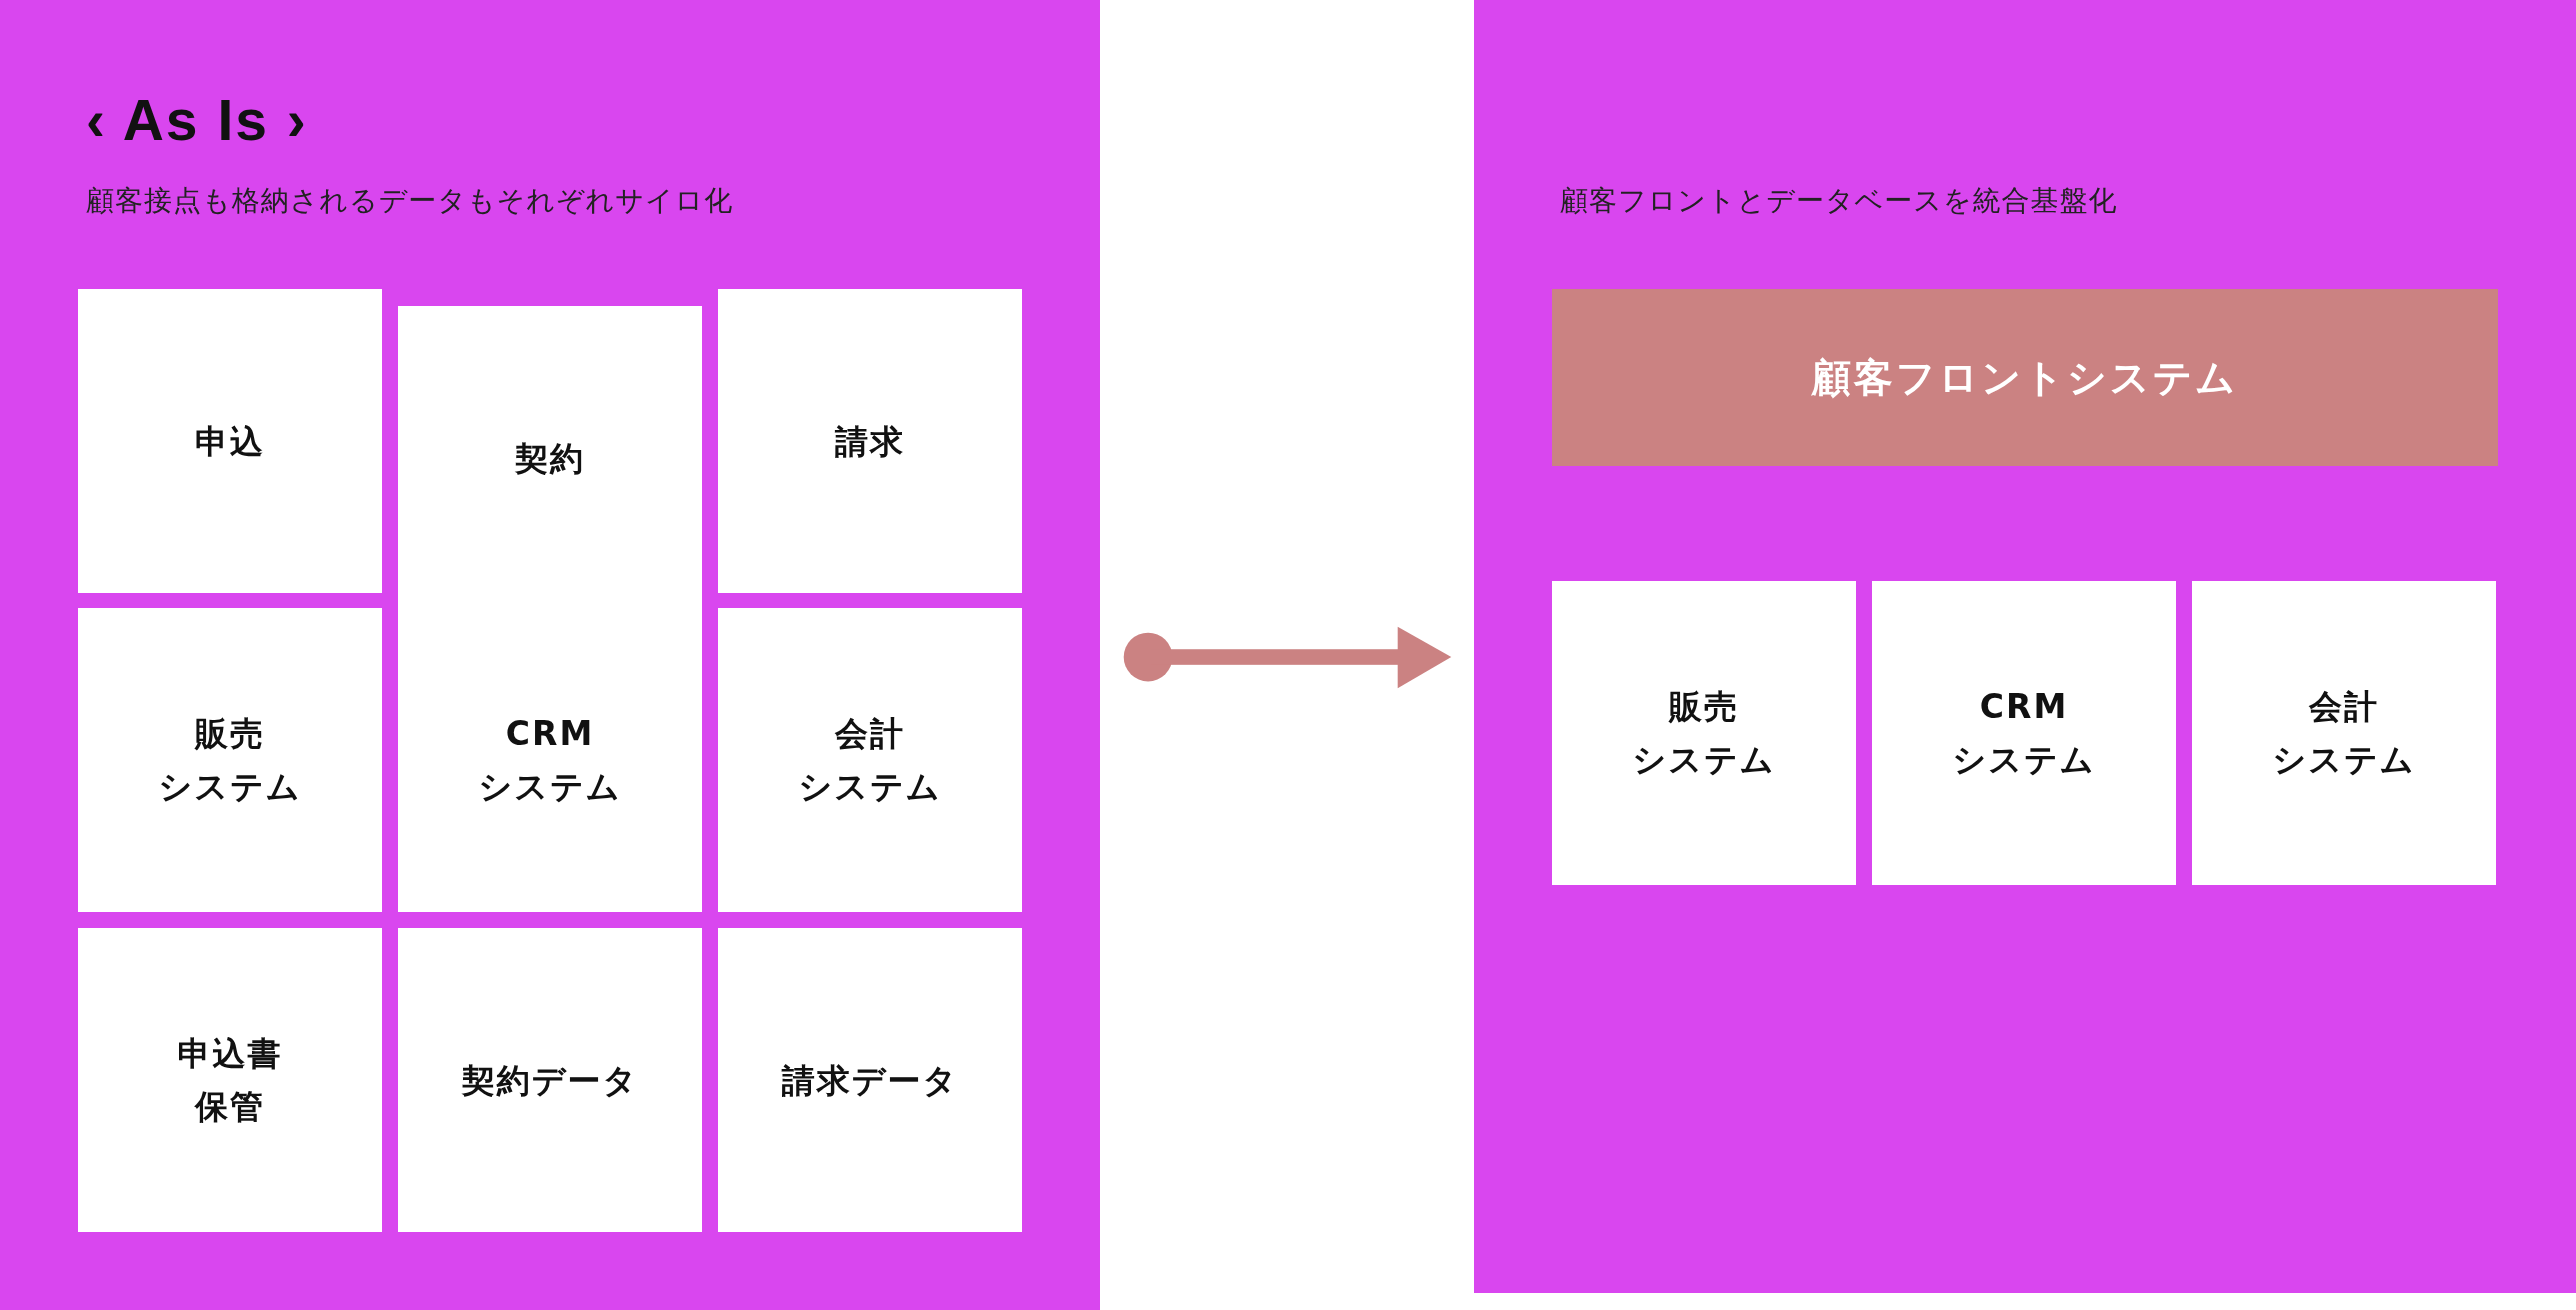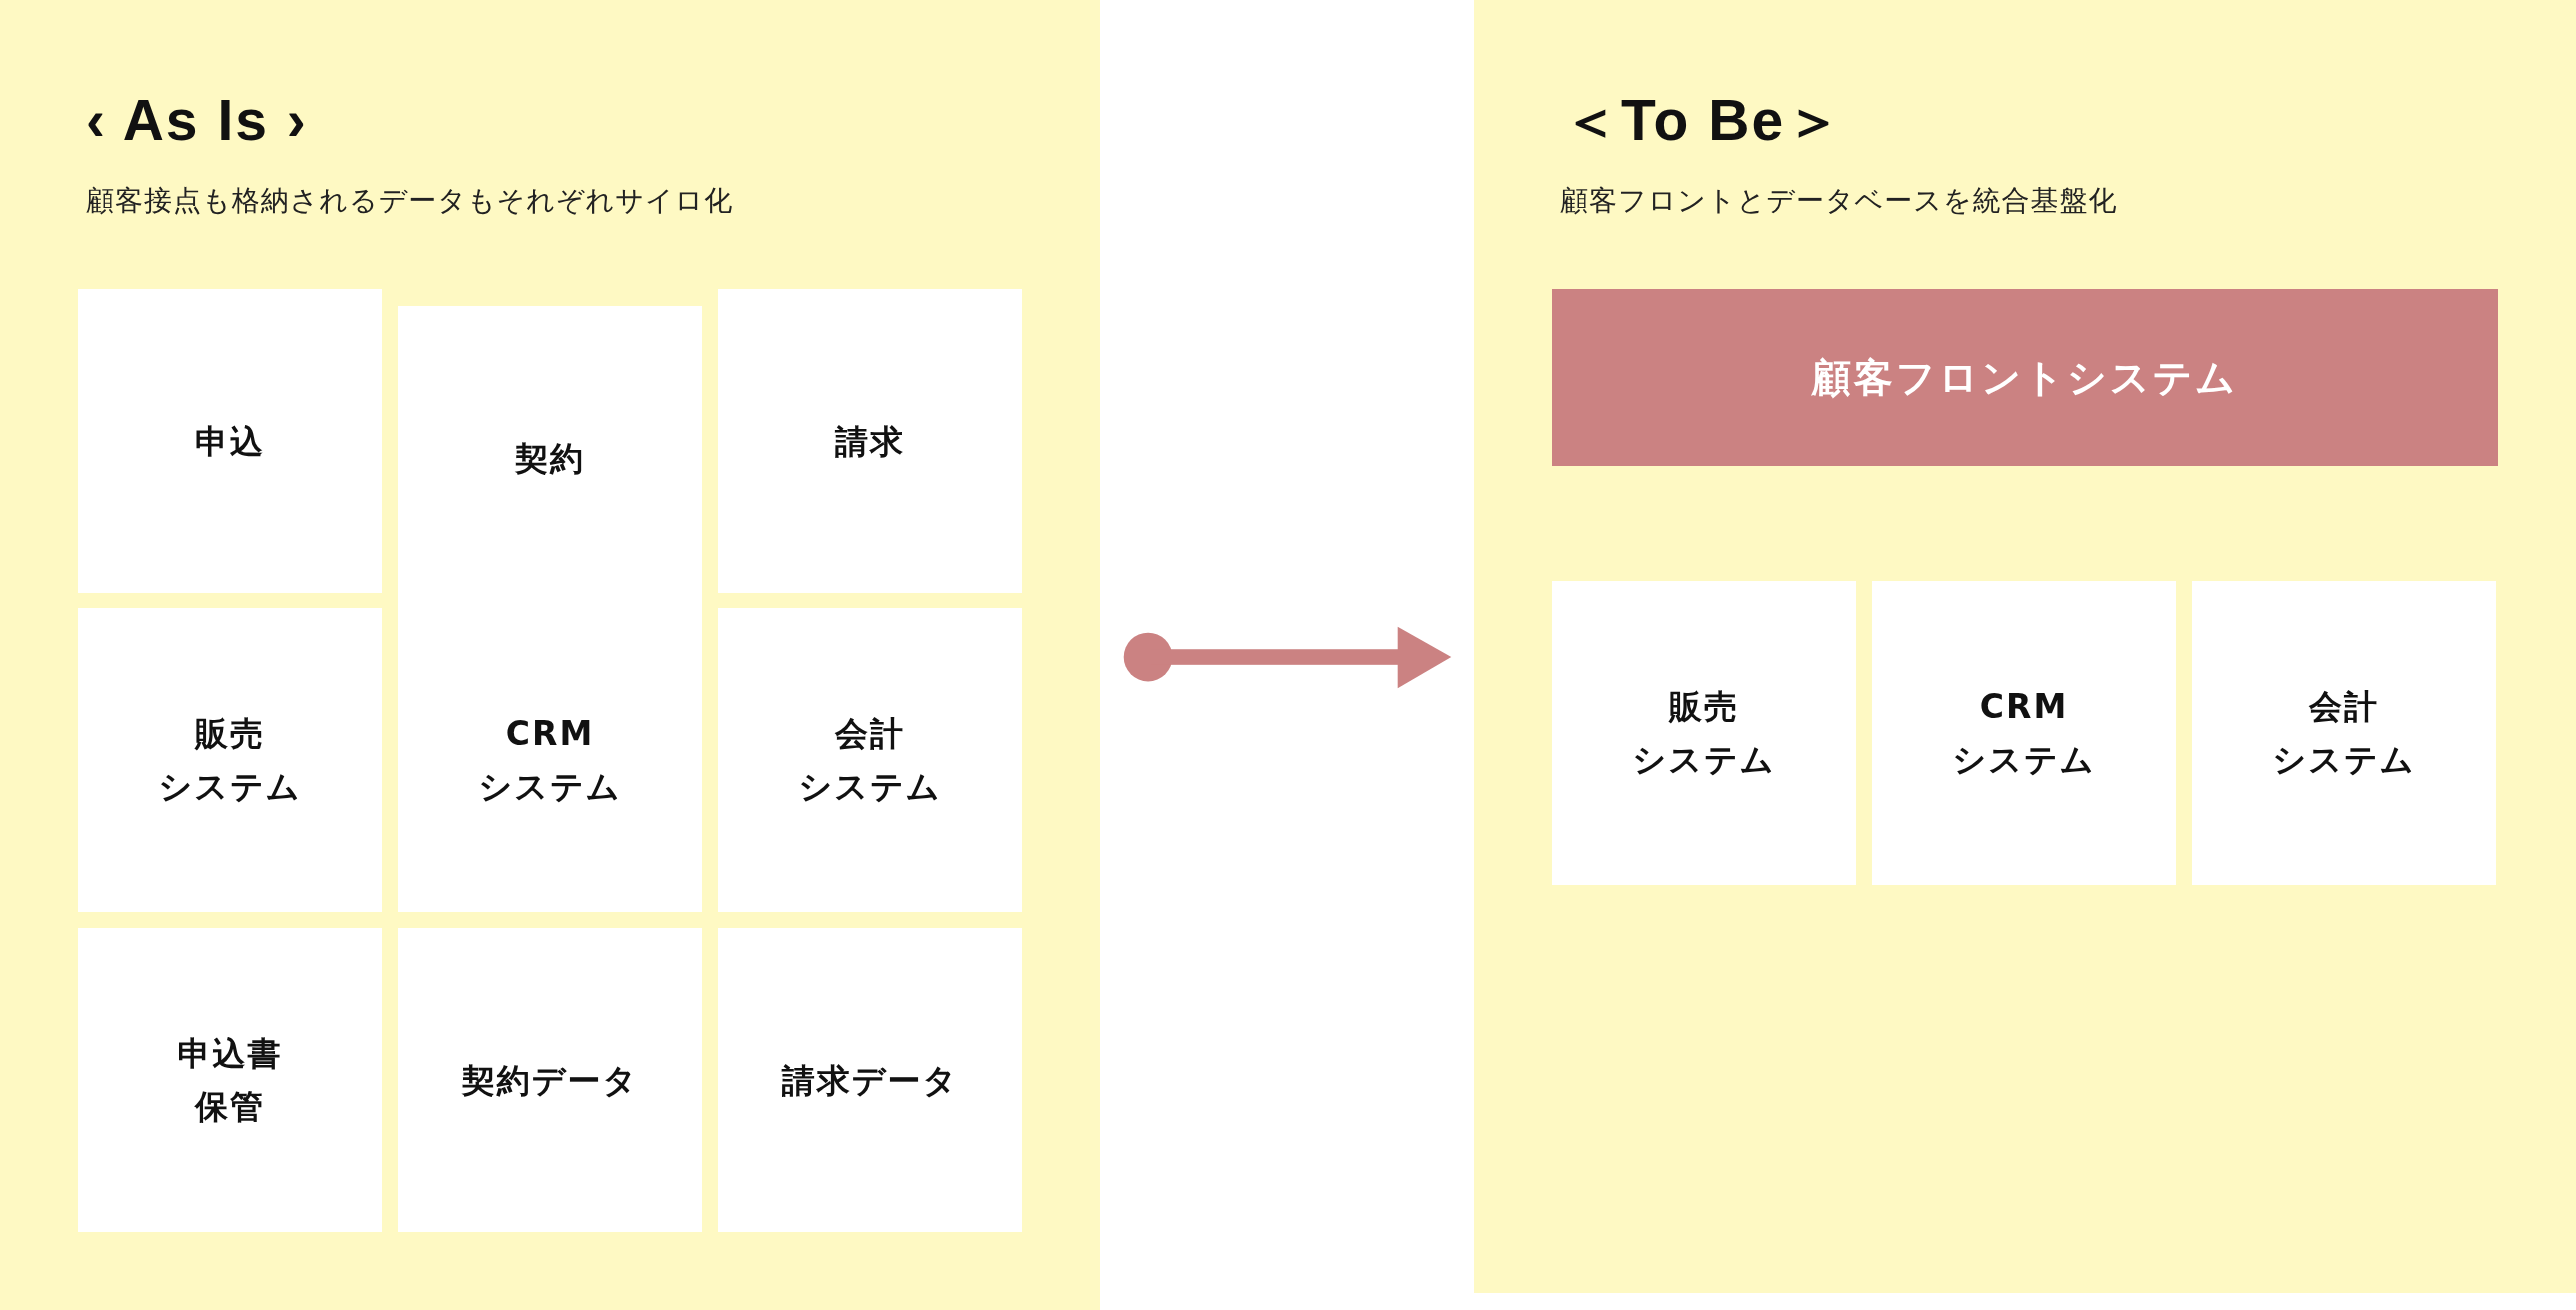--- a/index.html
+++ b/index.html
@@ -2,21 +2,21 @@
 <html><head>
   <meta charset="utf-8">
   <style>
     html, body { margin: 0; padding: 0; }
     body {
       width: 2576px; height: 1310px; position: relative; overflow: hidden;
       background: #ffffff;
       font-family: "DejaVu Sans", "Liberation Sans", sans-serif;
       color: #111111;
     }
-    .panel { position: absolute; top: 0; background: #fef9c3; }
+    .panel { position: absolute; top: 0; background: #d946ef; }
     .panel-left { left: 0; width: 1100px; height: 1310px; }
     .panel-right { left: 1474px; width: 1102px; height: 1293px; }
 
     .title {
       position: absolute; top: 86px;
       font-family: "Liberation Sans", "DejaVu Sans", sans-serif;
       font-weight: 700; font-size: 57px; line-height: 68px;
       letter-spacing: 2px; white-space: nowrap; color: #111111;
     }
     .subtitle {
@@ -91,21 +91,20 @@
   </div>
 </div>
 
 <svg class="arrow" viewBox="0 0 360 90">
   <circle cx="37" cy="44" r="25" fill="#cb8282"></circle>
   <rect x="40" y="36" width="255" height="16" fill="#cb8282"></rect>
   <polygon points="293,13 348,44 293,76" fill="#cb8282"></polygon>
 </svg>
 
 <div class="panel panel-right">
-  <div class="title">＜To Be＞</div>
   <div class="subtitle">顧客フロントとデータベースを統合基盤化</div>
 
   <div class="bar" style="top:289px;">
     <span class="bar-label">顧客フロントシステム</span>
   </div>
 
   <div class="box" style="left:78px;top:581px;">
     <span class="box-label">販売
 システム</span>
   </div>

